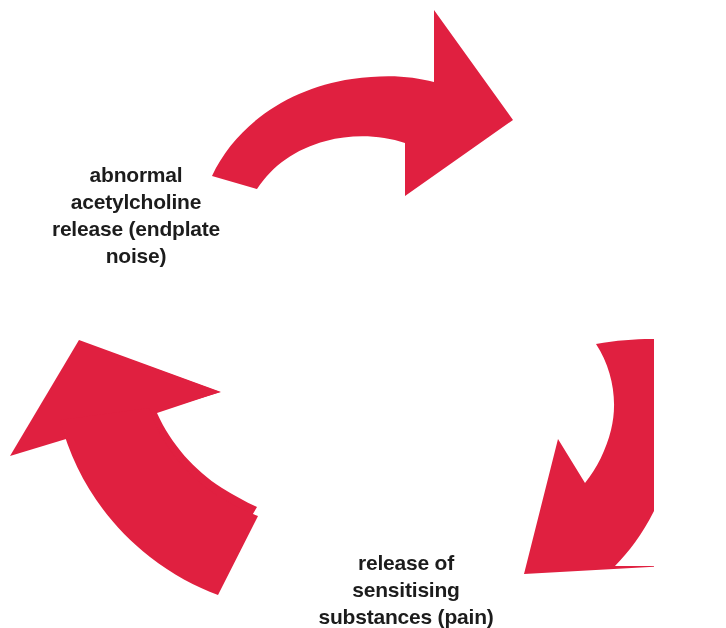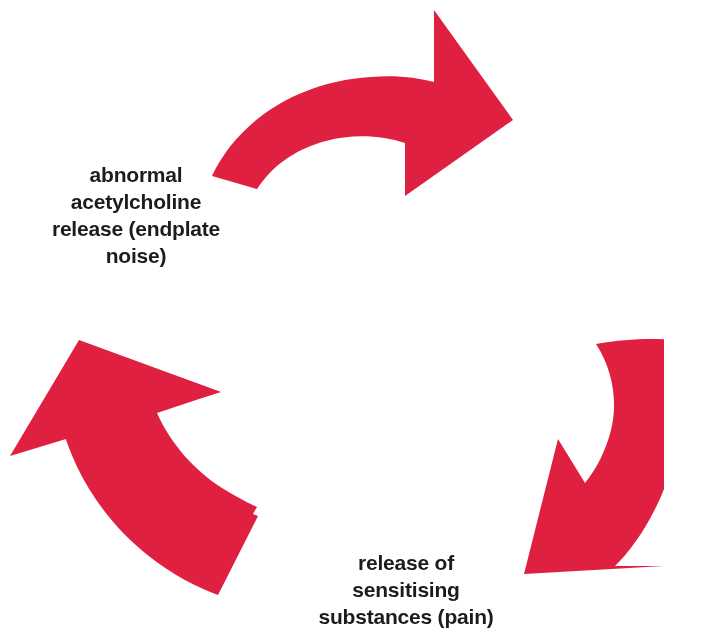--- a/index.html
+++ b/index.html
@@ -10,21 +10,20 @@
   }
   body {
     font-family: "Liberation Sans", "DejaVu Sans", sans-serif;
   }
   #canvas {
     position: relative;
     width: 654px;
     height: 628px;
     background: #ffffff;
     overflow: hidden;
-    padding-left: 10px;
   }
   #cycle-svg {
     position: absolute;
     left: 0;
     top: 0;
     width: 726px;
     height: 628px;
   }
   .label {
     position: absolute;

